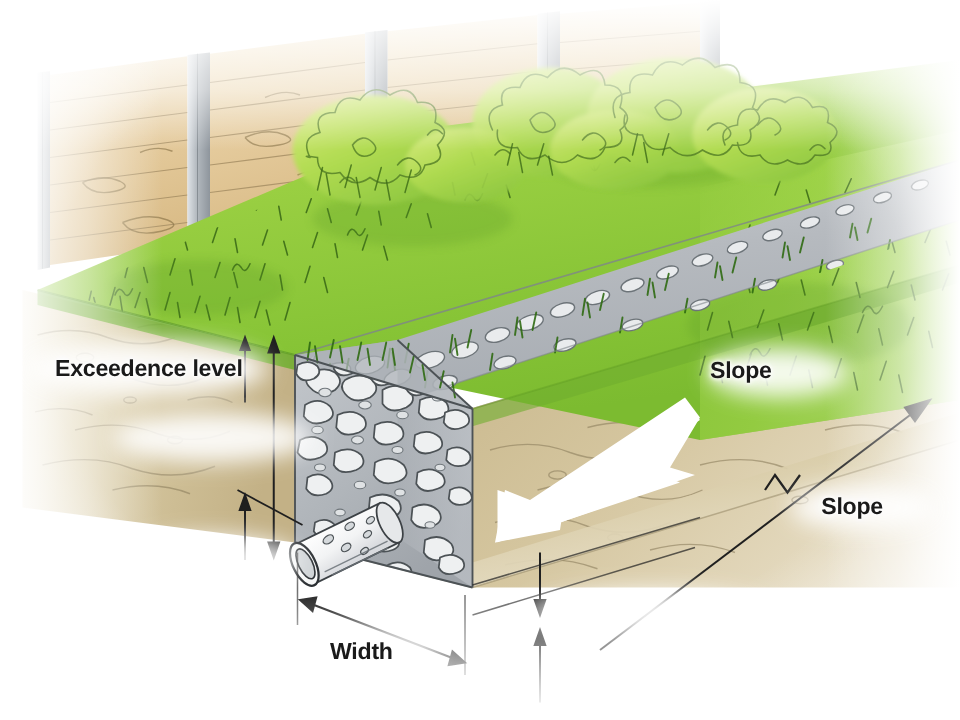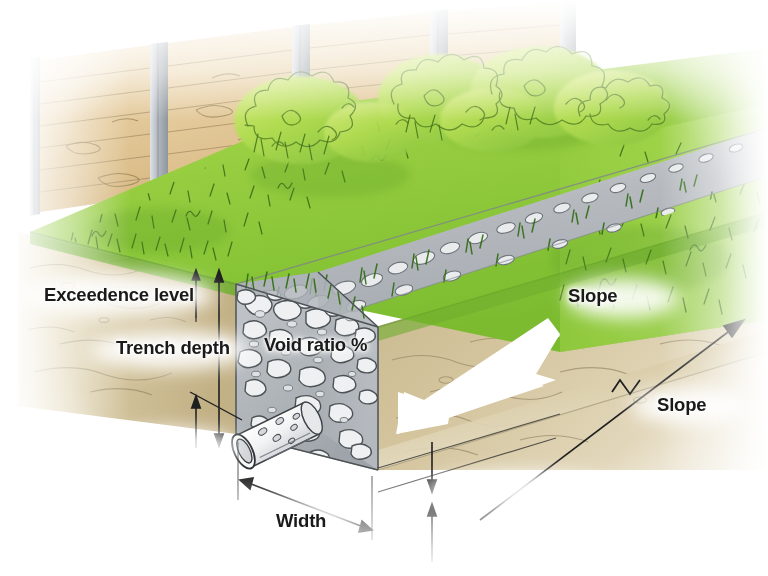--- a/index.html
+++ b/index.html
@@ -567,25 +567,23 @@
       <ellipse cx="170" cy="448" rx="70" ry="20"></ellipse>
       <ellipse cx="623" cy="298" rx="56" ry="20"></ellipse>
       <ellipse cx="690" cy="406" rx="58" ry="18"></ellipse>
       <ellipse cx="520" cy="490" rx="96" ry="18"></ellipse>
       <ellipse cx="292" cy="521" rx="60" ry="18"></ellipse>
     </g>
   </svg>
 
   <div class="lbl sz18 halo" style="left:44px;  top:284px;">Exceedence level</div>
 
-  <div class="lbl sz18 halo" style="left:116px; top:337px;">Trench depth</div>
-
-
-  <div class="lbl sz18 halo" style="left:264px; top:334px;">Void ratio %</div>
-
-  <div class="lbl sz18 halo" style="left:276px; top:510px;">Width</div>
+
+
+
+  <div class="lbl sz18 halo" style="left:264px; top:510px;">Width</div>
 
 
   <div class="lbl sz18 halo" style="left:568px; top:285px;">Slope</div>
 
   <div class="lbl sz18 halo" style="left:657px; top:394px;">Slope</div>
 
 </div>
 
 </body></html>

